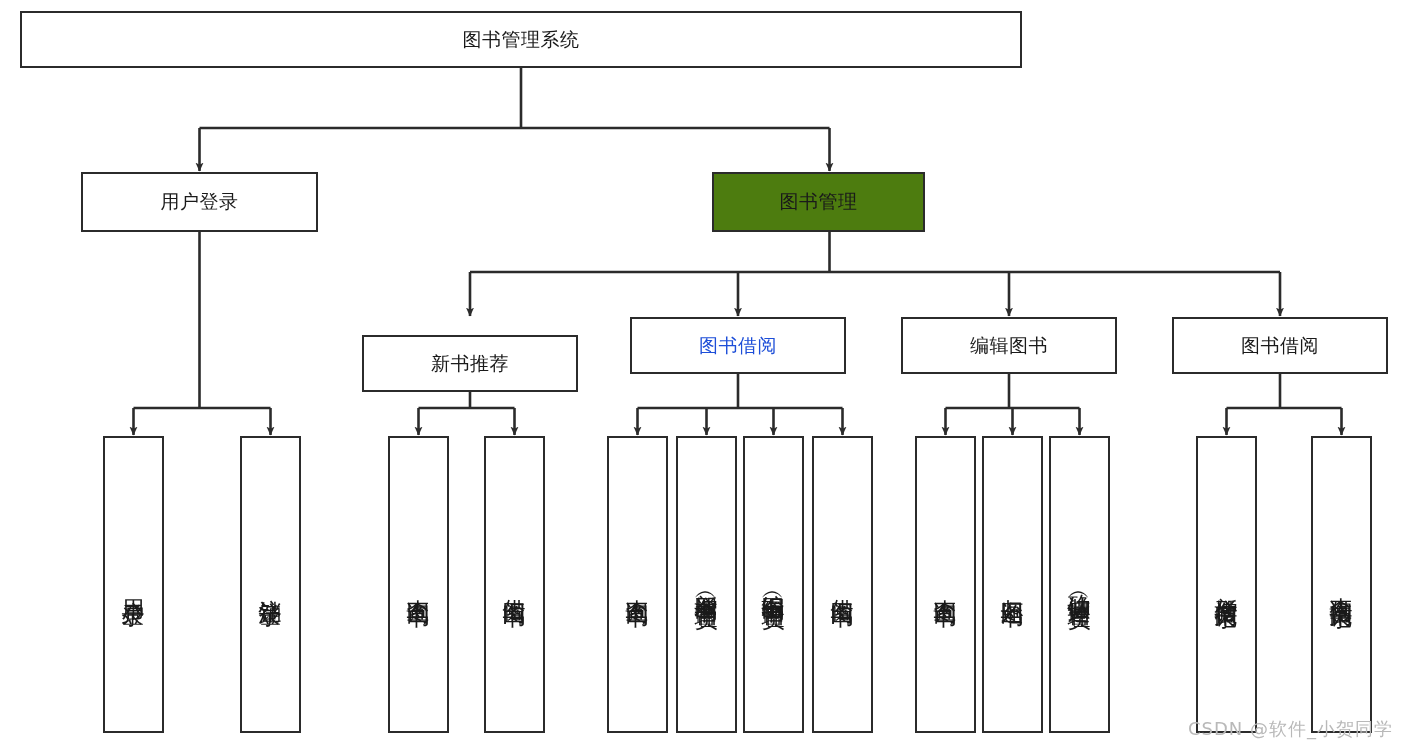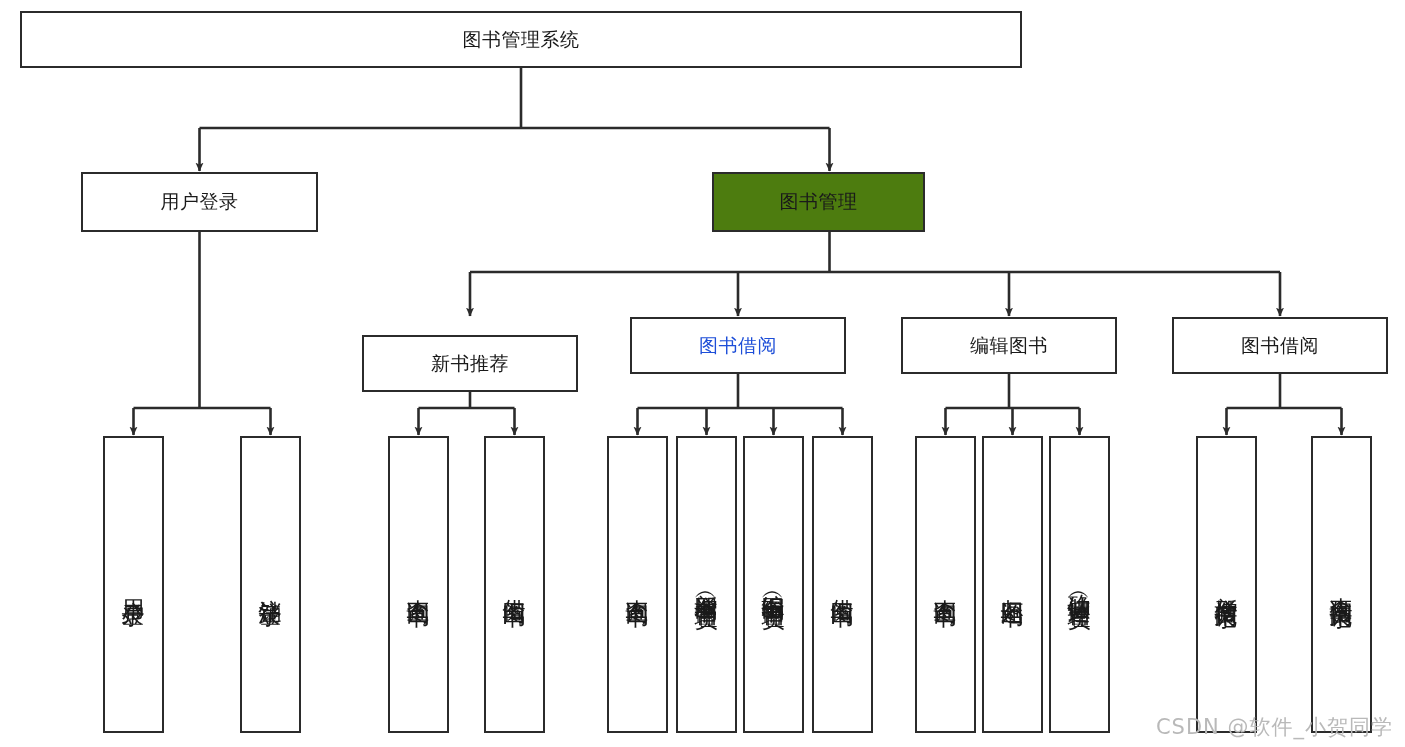--- a/index.html
+++ b/index.html
@@ -56,21 +56,21 @@
     white-space: pre-line;
   }
   .node.vert .lbl {
     writing-mode: vertical-rl;
     text-orientation: upright;
   }
   #watermark {
     position: absolute;
     right: 12px;
     bottom: 6px;
-    font-size: 21px;
+    font-size: 18px;
     color: #b9b9b9;
     letter-spacing: 1px;
     white-space: nowrap;
     user-select: none;
   }
 </style>
 </head>
 <body>
 
 <div id="canvas">

